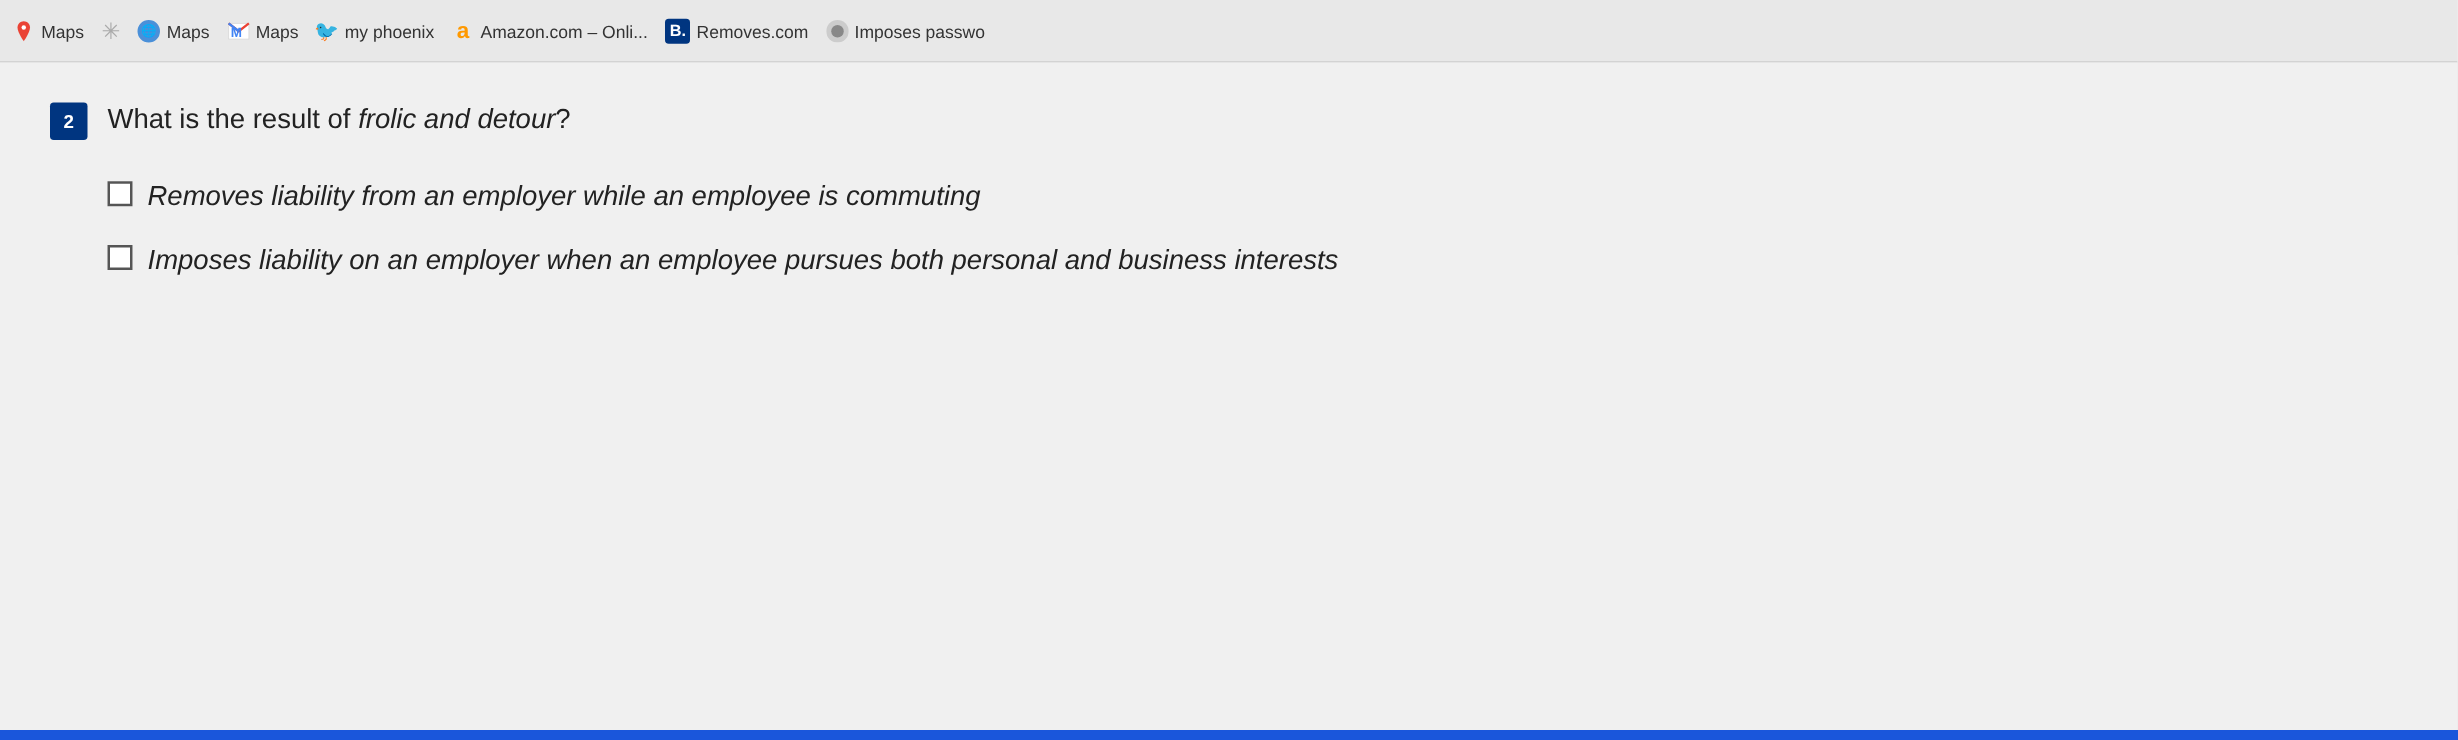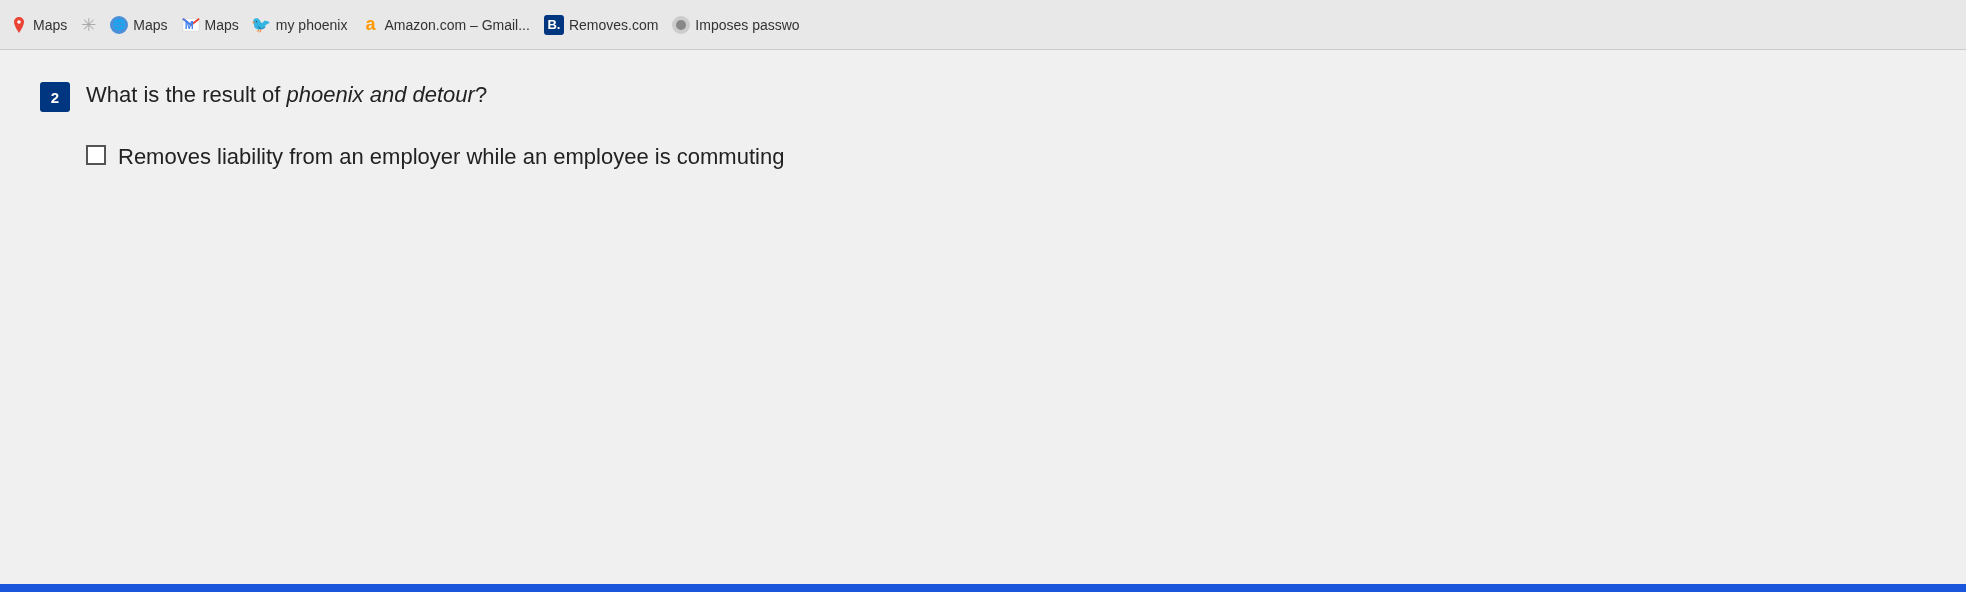--- a/index.html
+++ b/index.html
@@ -155,20 +155,21 @@
       justify-content: center;
       flex-shrink: 0;
       margin-top: 3px;
       cursor: pointer;
     }
 
     .answer-text {
       font-size: 22px;
       color: #222;
       line-height: 1.4;
+      font-style: italic;
     }
 
     .bottom-blue-bar {
       position: fixed;
       bottom: 0;
       left: 0;
       width: 100%;
       height: 8px;
       background-color: #1a56db;
     }
@@ -209,21 +210,21 @@
     <span>Maps</span>
   </div>
 
   <div class="bookmark-item">
     <span class="bookmark-icon phoenix-icon">🐦</span>
     <span>my phoenix</span>
   </div>
 
   <div class="bookmark-item">
     <span class="bookmark-icon amazon-a">a</span>
-    <span>Amazon.com – Gmail...</span>
+    <span>Amazon.com – Onli...</span>
   </div>
 
   <div class="bookmark-item">
     <span class="booking-b">B.</span>
     <span>Removes.com</span>
   </div>
 
   <div class="bookmark-item">
     <span class="bookmark-icon">
       <svg width="18" height="18" viewBox="0 0 18 18" xmlns="http://www.w3.org/2000/svg">
@@ -233,30 +234,34 @@
     </span>
     <span>Imposes passwo</span>
   </div>
 </div>
 
 <div class="main-content">
 
   <div class="question-container">
     <div class="question-number">2</div>
     <div class="question-text">
-      <span>What is the result of </span><em>phoenix and detour</em><span>?</span>
+      <span>What is the result of </span><em>frolic and detour</em><span>?</span>
     </div>
   </div>
 
   <div class="answers-container">
 
     <div class="answer-item">
       <div class="answer-checkbox"></div>
       <span class="answer-text">Removes liability from an employer while an employee is commuting</span>
     </div>
 
 
+    <div class="answer-item">
+      <div class="answer-checkbox"></div>
+      <span class="answer-text">Imposes liability on an employer when an employee pursues both personal and business interests</span>
+    </div>
 
   </div>
 
 </div>
 
 <div class="bottom-blue-bar"></div>
 
 </body></html>

